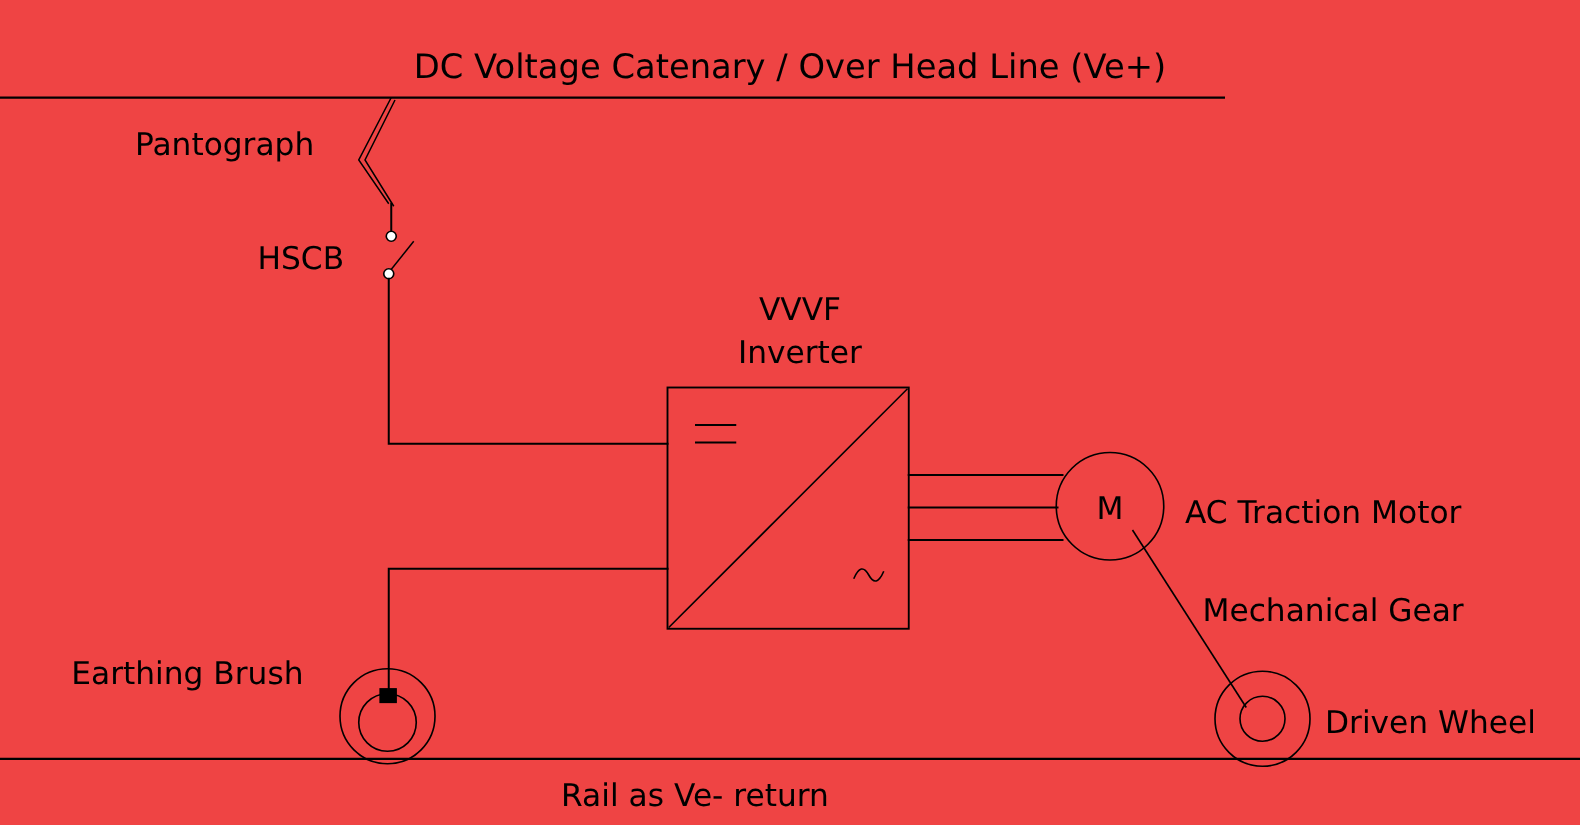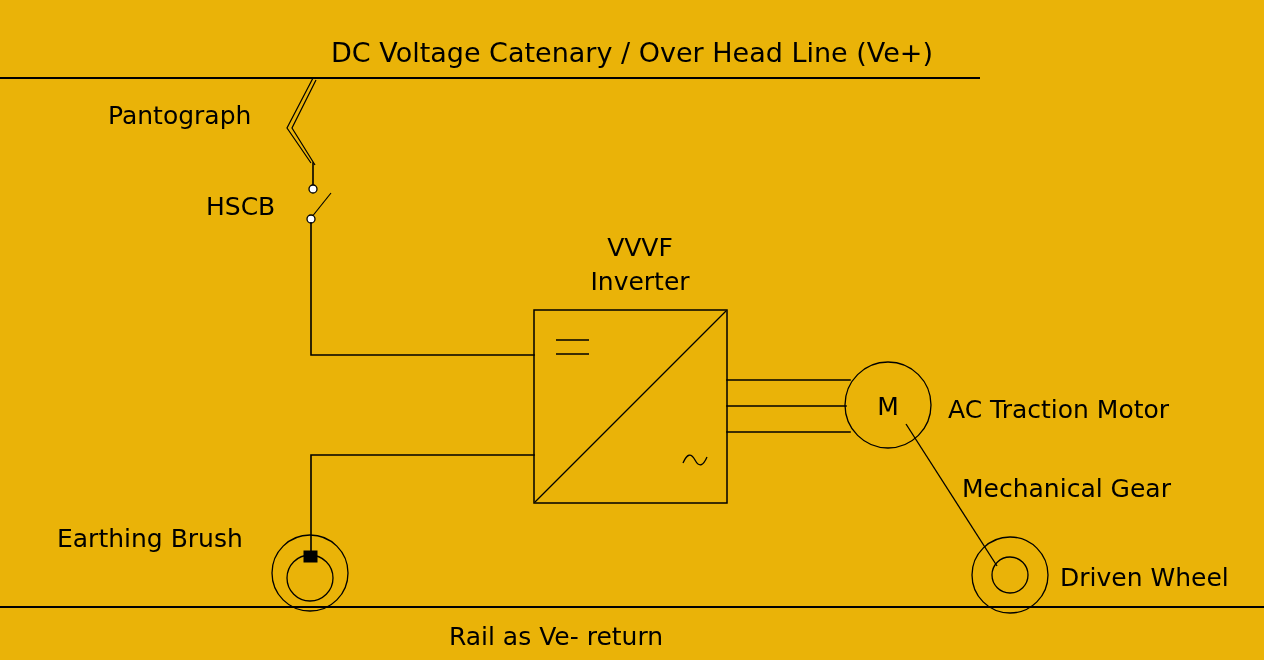--- a/index.html
+++ b/index.html
@@ -7,21 +7,21 @@
     padding: 0;
     background: #ffffff;
   }
   body {
     font-family: "DejaVu Sans", sans-serif;
   }
   #stage {
     position: relative;
     width: 1264px;
     height: 660px;
-    background: #eab308;
+    background: #ef4444;
     overflow: hidden;
   }
   #diagram-svg {
     position: absolute;
     left: 0;
     top: 0;
     width: 1264px;
     height: 660px;
   }
   .lbl {

